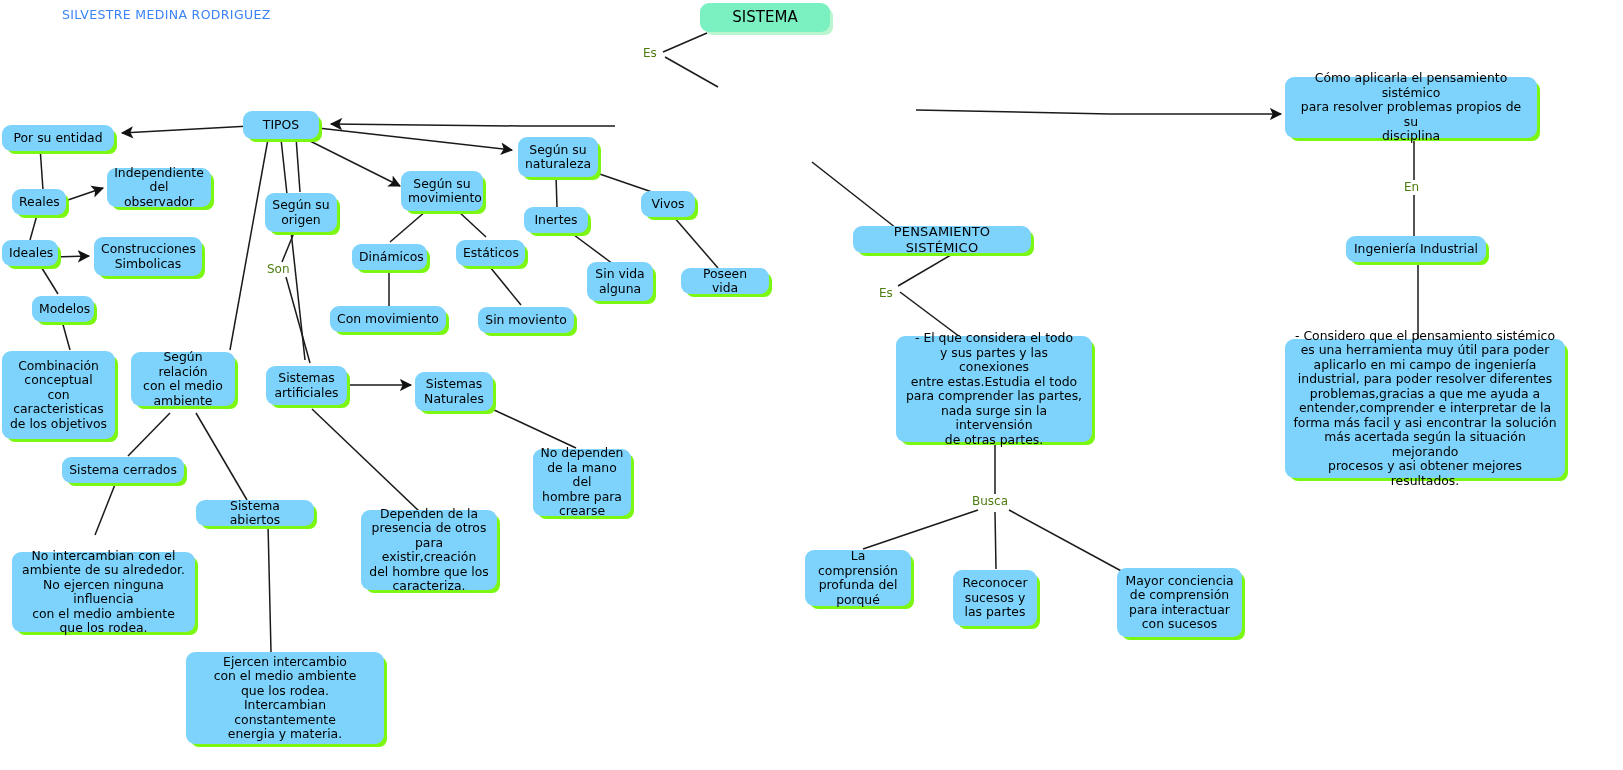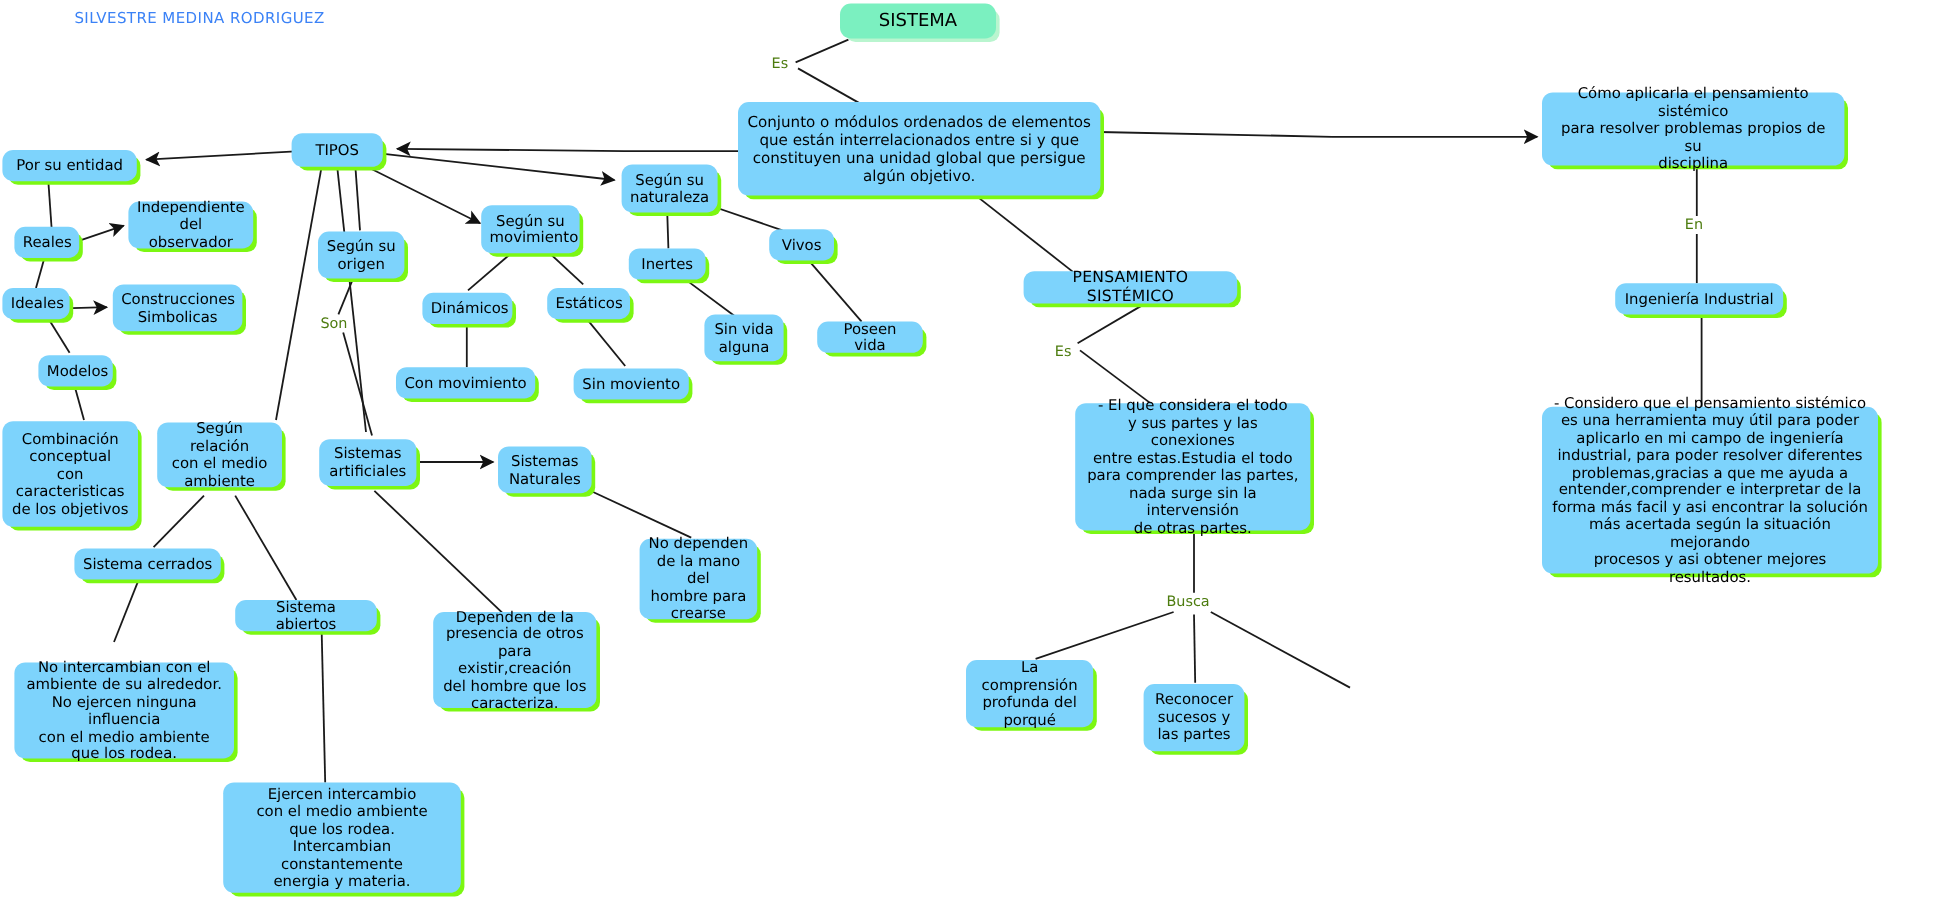--- a/index.html
+++ b/index.html
@@ -137,26 +137,20 @@
       <path d="M 1418 262 L 1418 339"></path>
     </g>
   </svg>
 
   <div class="author">SILVESTRE MEDINA RODRIGUEZ</div>
 
   <div class="node root" style="left:700px;top:3px;width:130px;height:29px;">
     <span class="txt">SISTEMA</span>
   </div>
 
-  <div class="node big" style="left:615px;top:85px;width:302px;height:78px;">
-    <span class="txt">Conjunto o módulos ordenados de elementos
-que están interrelacionados entre si y que
-constituyen una unidad global que persigue
-algún objetivo.</span>
-  </div>
 
   <div class="node" style="left:243px;top:111px;width:76px;height:28px;">
     <span class="txt">TIPOS</span>
   </div>
 
   <div class="node" style="left:2px;top:125px;width:112px;height:26px;">
     <span class="txt">Por su entidad</span>
   </div>
 
   <div class="node" style="left:12px;top:189px;width:54px;height:26px;">
@@ -310,20 +304,26 @@
 profunda del
 porqué</span>
   </div>
 
   <div class="node" style="left:953px;top:570px;width:84px;height:56px;">
     <span class="txt">Reconocer
 sucesos y
 las partes</span>
   </div>
 
+  <div class="node" style="left:1117px;top:568px;width:125px;height:69px;">
+    <span class="txt">Mayor conciencia
+de comprensión
+para interactuar
+con sucesos</span>
+  </div>
 
   <div class="node" style="left:1285px;top:77px;width:252px;height:61px;">
     <span class="txt">Cómo aplicarla el pensamiento sistémico
 para resolver problemas propios de su
 disciplina</span>
   </div>
 
   <div class="node" style="left:1346px;top:236px;width:140px;height:26px;">
     <span class="txt">Ingeniería Industrial</span>
   </div>

